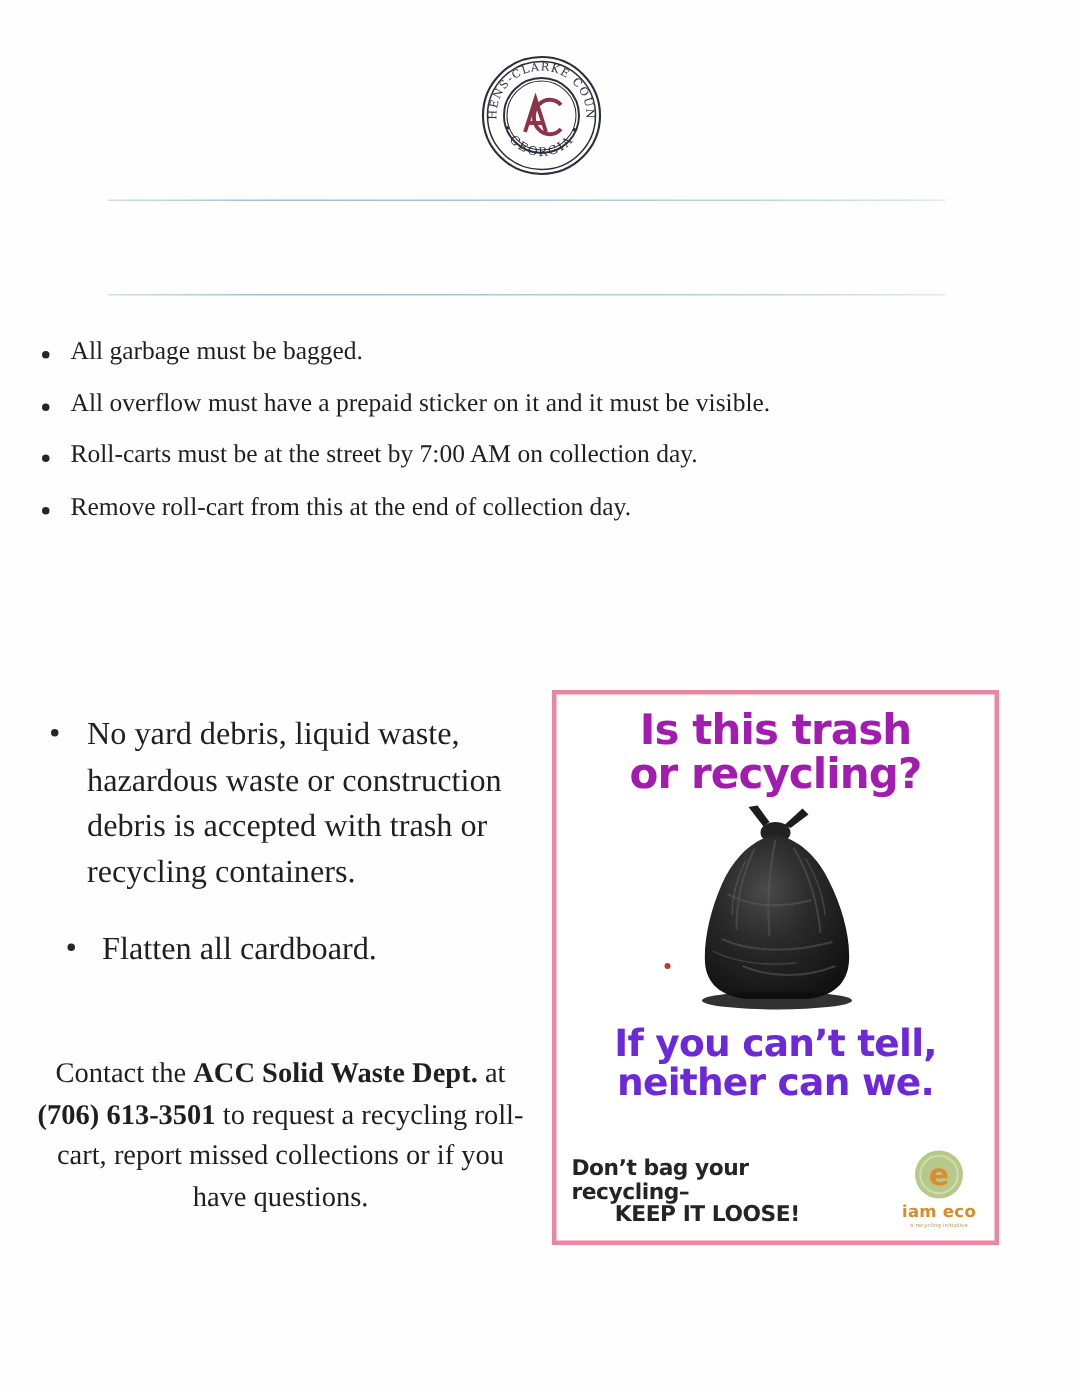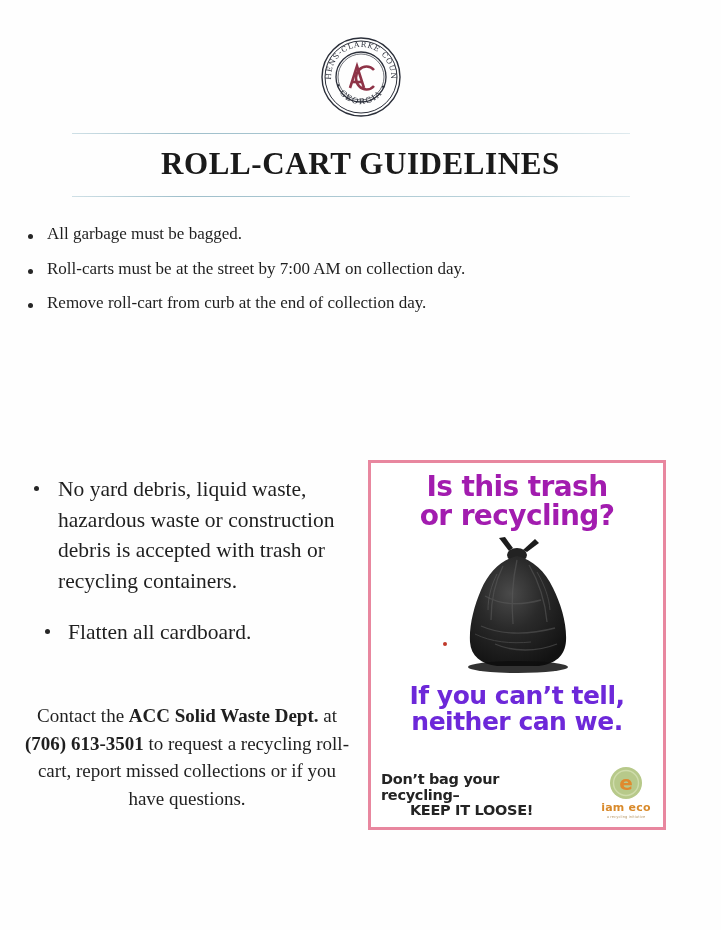--- a/index.html
+++ b/index.html
@@ -280,27 +280,27 @@
         <g fill="none" stroke="#8e3347" stroke-width="2.6">
           <path d="M 30,52 L 37,30 L 44,52"></path>
           <path d="M 32.5,46 L 41.5,46"></path>
           <path d="M 54,34 A 10.5,11.5 0 1 0 54,50"></path>
         </g>
       </svg>
     </div>
   </div>
 
   <div class="rule rule-top"></div>
-  <div class="doc-title">ROLL-CART GUIDELINES</div>
   <div class="rule rule-bottom"></div>
 
   <ul class="main-list">
     <li>All garbage must be bagged.</li>
+    <li>All overflow must have a prepaid sticker on it and it must be visible.</li>
     <li>Roll-carts must be at the street by 7:00 AM on collection day.</li>
-    <li>Remove roll-cart from curb at the end of collection day.</li>
+    <li>Remove roll-cart from this at the end of collection day.</li>
   </ul>
 
   <div class="left-col">
     <ul class="sub-list">
       <li>No yard debris, liquid waste, hazardous waste or construction debris is accepted with trash or recycling containers.</li>
       <li class="indented">Flatten all cardboard.</li>
     </ul>
   </div>
 
   <div class="contact">

